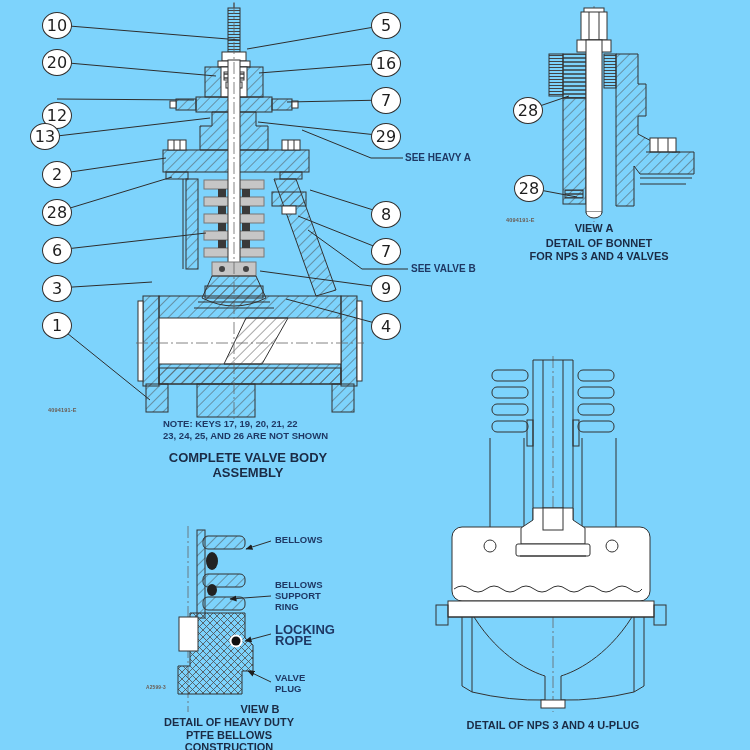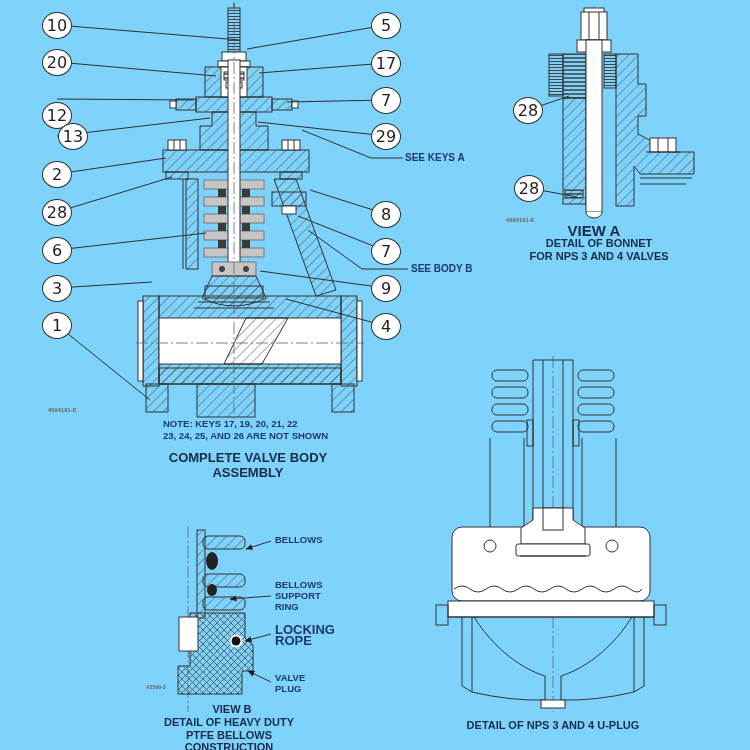--- a/index.html
+++ b/index.html
@@ -244,21 +244,21 @@
 
   <div class="callout" style="left:42px;top:12px">
       <span>10</span>
     </div>
   <div class="callout" style="left:42px;top:49px">
       <span>20</span>
     </div>
   <div class="callout" style="left:42px;top:102px">
       <span>12</span>
     </div>
-  <div class="callout" style="left:58px;top:123px">
+  <div class="callout" style="left:30px;top:123px">
       <span>13</span>
     </div>
   <div class="callout" style="left:42px;top:161px">
       <span>2</span>
     </div>
   <div class="callout" style="left:42px;top:199px">
       <span>28</span>
     </div>
   <div class="callout" style="left:42px;top:237px">
       <span>6</span>
@@ -267,21 +267,21 @@
       <span>3</span>
     </div>
   <div class="callout" style="left:42px;top:312px">
       <span>1</span>
     </div>
 
   <div class="callout" style="left:371px;top:12px">
       <span>5</span>
     </div>
   <div class="callout" style="left:371px;top:50px">
-      <span>17</span>
+      <span>16</span>
     </div>
   <div class="callout" style="left:371px;top:87px">
       <span>7</span>
     </div>
   <div class="callout" style="left:371px;top:123px">
       <span>29</span>
     </div>
   <div class="callout" style="left:371px;top:201px">
       <span>8</span>
     </div>
@@ -295,39 +295,39 @@
       <span>4</span>
     </div>
 
   <div class="callout" style="left:513px;top:97px">
       <span>28</span>
     </div>
   <div class="callout" style="left:514px;top:175px">
       <span>28</span>
     </div>
 
-  <div class="lbl" style="left:405px;top:152px;font-size:10px;">SEE KEYS A</div>
-  <div class="lbl" style="left:411px;top:263px;font-size:10px;">SEE BODY B</div>
+  <div class="lbl" style="left:405px;top:152px;font-size:10px;">SEE HEAVY A</div>
+  <div class="lbl" style="left:411px;top:263px;font-size:10px;">SEE VALVE B</div>
   <div class="lbl" style="left:163px;top:418px;font-size:9.5px;line-height:11.5px;">NOTE: KEYS 17, 19, 20, 21, 22
 23, 24, 25, AND 26 ARE NOT SHOWN</div>
   <div class="cap" style="left:142px;width:212px;top:450px;font-size:13px;">COMPLETE VALVE BODY ASSEMBLY</div>
   <div class="code" style="left:48px;top:407px;">4094191-E</div>
 
-  <div class="cap" style="left:552px;width:84px;top:222px;font-size:15px;">VIEW A</div>
+  <div class="cap" style="left:552px;width:84px;top:222px;font-size:11px;">VIEW A</div>
   <div class="cap" style="left:515px;width:168px;top:237px;font-size:11px;line-height:13px;">DETAIL OF BONNET
 FOR NPS 3 AND 4 VALVES</div>
   <div class="code" style="left:506px;top:217px;">4094191-E</div>
 
   <div class="lbl" style="left:275px;top:534px;font-size:9.5px;line-height:11px;">BELLOWS</div>
   <div class="lbl" style="left:275px;top:579px;font-size:9.5px;line-height:11px;">BELLOWS
 SUPPORT
 RING</div>
   <div class="lbl" style="left:275px;top:624px;font-size:13px;line-height:11px;">LOCKING
 ROPE</div>
   <div class="lbl" style="left:275px;top:672px;font-size:9.5px;line-height:11px;">VALVE
 PLUG</div>
-  <div class="cap" style="left:190px;width:84px;top:703px;font-size:11px;">VIEW B</div>
+  <div class="cap" style="left:190px;width:84px;top:703px;font-size:11px;padding-left:28px;">VIEW B</div>
   <div class="cap" style="left:143px;width:172px;top:716px;font-size:11px;line-height:12.5px;">DETAIL OF HEAVY DUTY
 PTFE BELLOWS CONSTRUCTION</div>
   <div class="code" style="left:146px;top:685px;font-size:4.8px;">A2599-3</div>
 
   <div class="cap" style="left:453px;width:200px;top:719px;font-size:11px;">DETAIL OF NPS 3 AND 4 U-PLUG</div>
 </div>
 
 </body></html>

